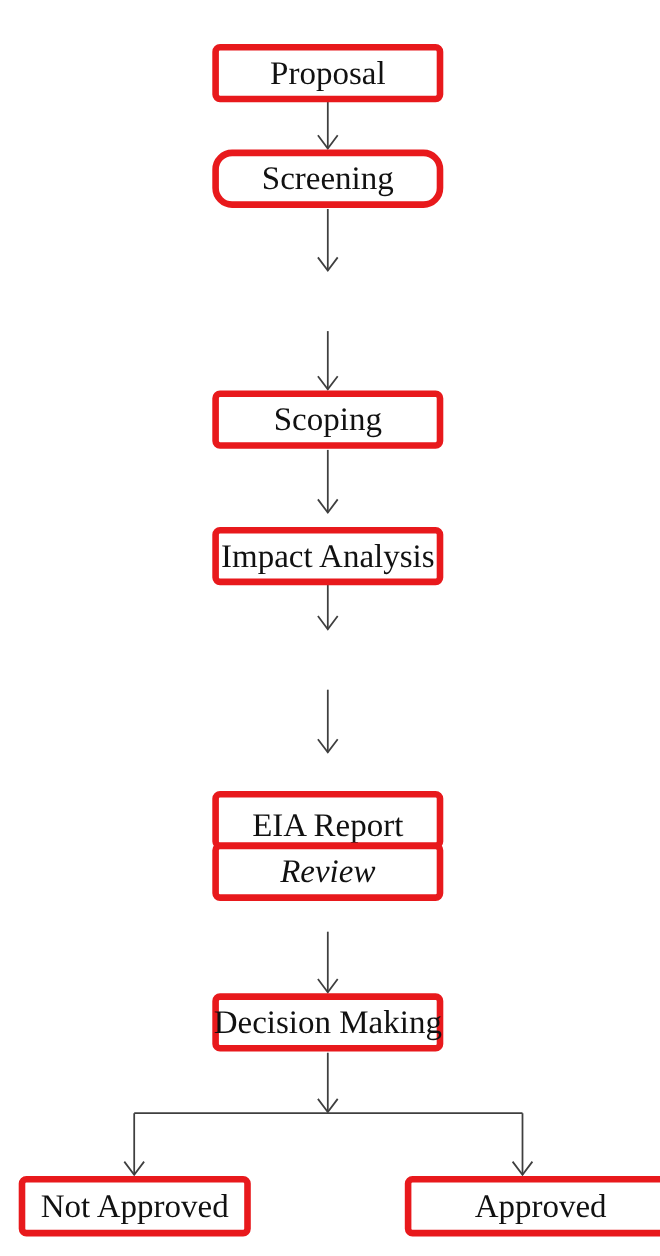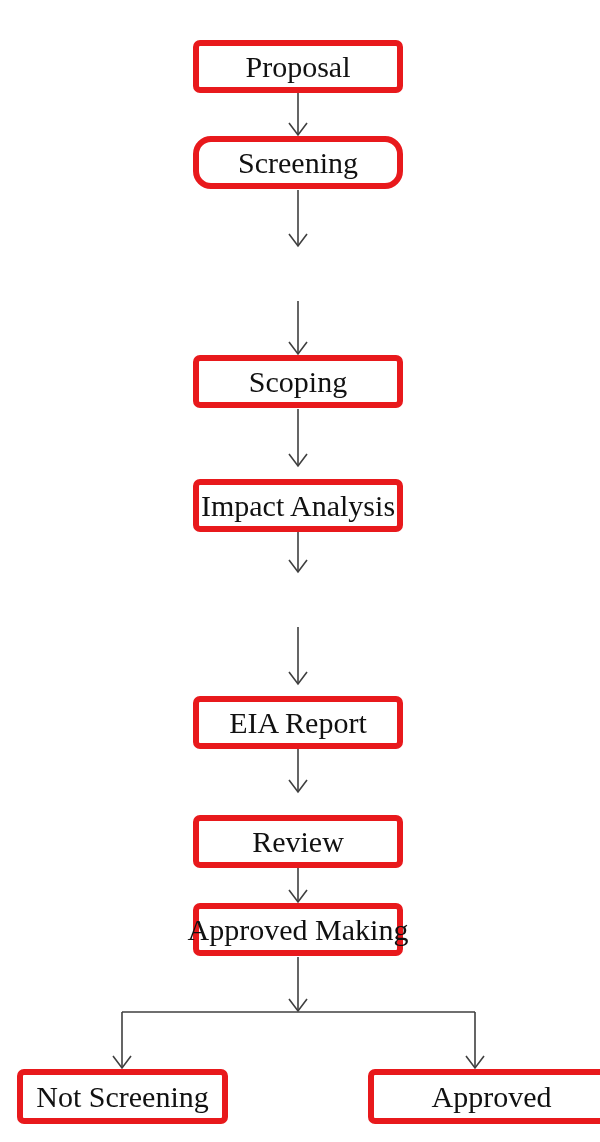--- a/index.html
+++ b/index.html
@@ -50,22 +50,22 @@
     white-space: nowrap;
     text-align: center;
   }
   .main-node  { left: 193px; width: 210px; height: 53px; }
   .node-proposal        { top: 40px;  }
   .node-screening       { top: 136px; border-radius: 18px; }
   .node-ieee            { top: 247px; }
   .node-scoping         { top: 355px; align-items: center; }
   .node-impact-analysis { top: 479px; }
   .node-mitigation      { top: 573px; }
-  .node-eia-report      { top: 696px; }
-  .node-review          { top: 815px; }
+  .node-eia-report      { top: 719px; align-items: flex-end; }
+  .node-review          { top: 766px; font-style: italic; }
   .node-decision-making { top: 903px; }
   .node-not-approved    { left: 17px;  top: 1069px; width: 211px; height: 55px; }
   .node-approved        { left: 368px; top: 1069px; width: 247px; height: 55px; }
 </style>
 </head>
 <body>
 
 <div class="canvas">
 
   <svg class="connector-layer" viewBox="0 0 600 1142" aria-hidden="true">
@@ -140,23 +140,23 @@
   <div class="flow-node main-node node-impact-analysis">
     <span>Impact Analysis</span>
   </div>
   <div class="flow-node main-node node-eia-report">
     <span>EIA Report</span>
   </div>
   <div class="flow-node main-node node-review">
     <span>Review</span>
   </div>
   <div class="flow-node main-node node-decision-making">
-    <span>Approved Making</span>
+    <span>Decision Making</span>
   </div>
 
   <div class="flow-node node-not-approved">
-    <span>Not Screening</span>
+    <span>Not Approved</span>
   </div>
   <div class="flow-node node-approved">
     <span>Approved</span>
   </div>
 
 </div>
 
 </body></html>

